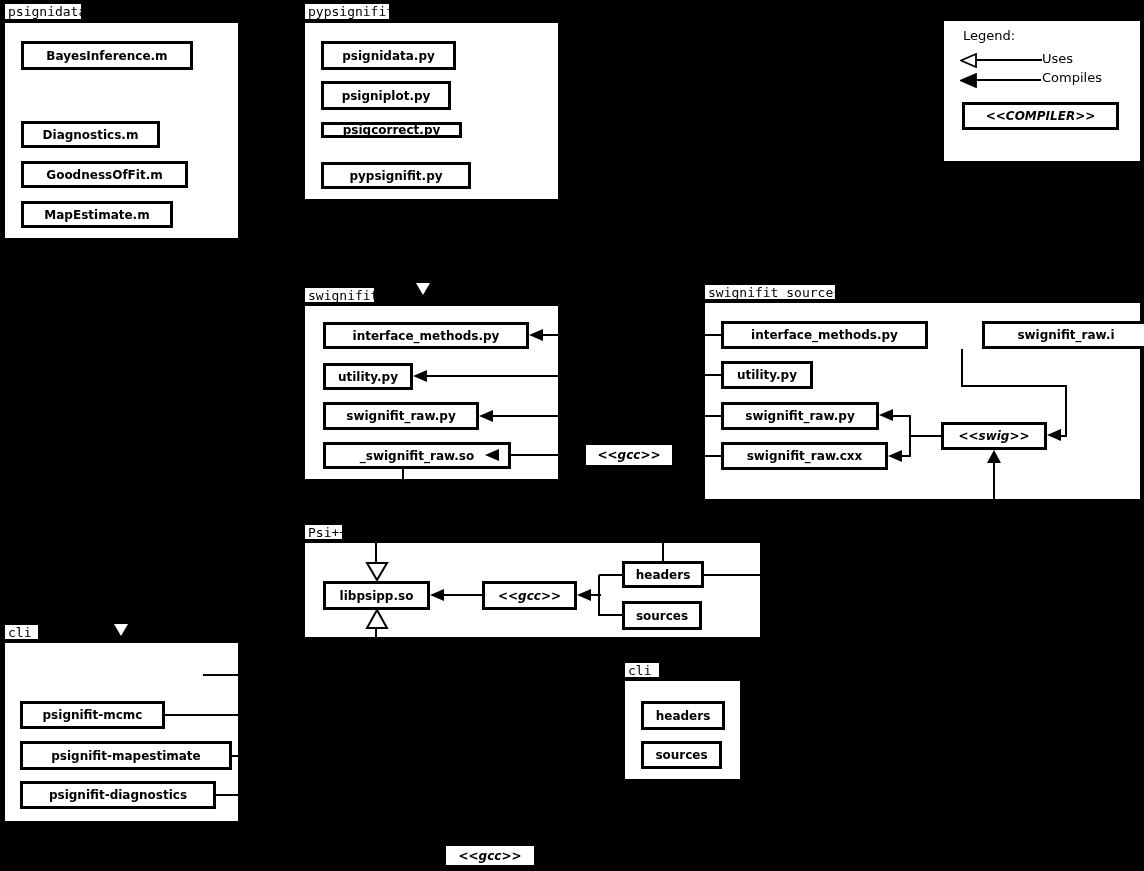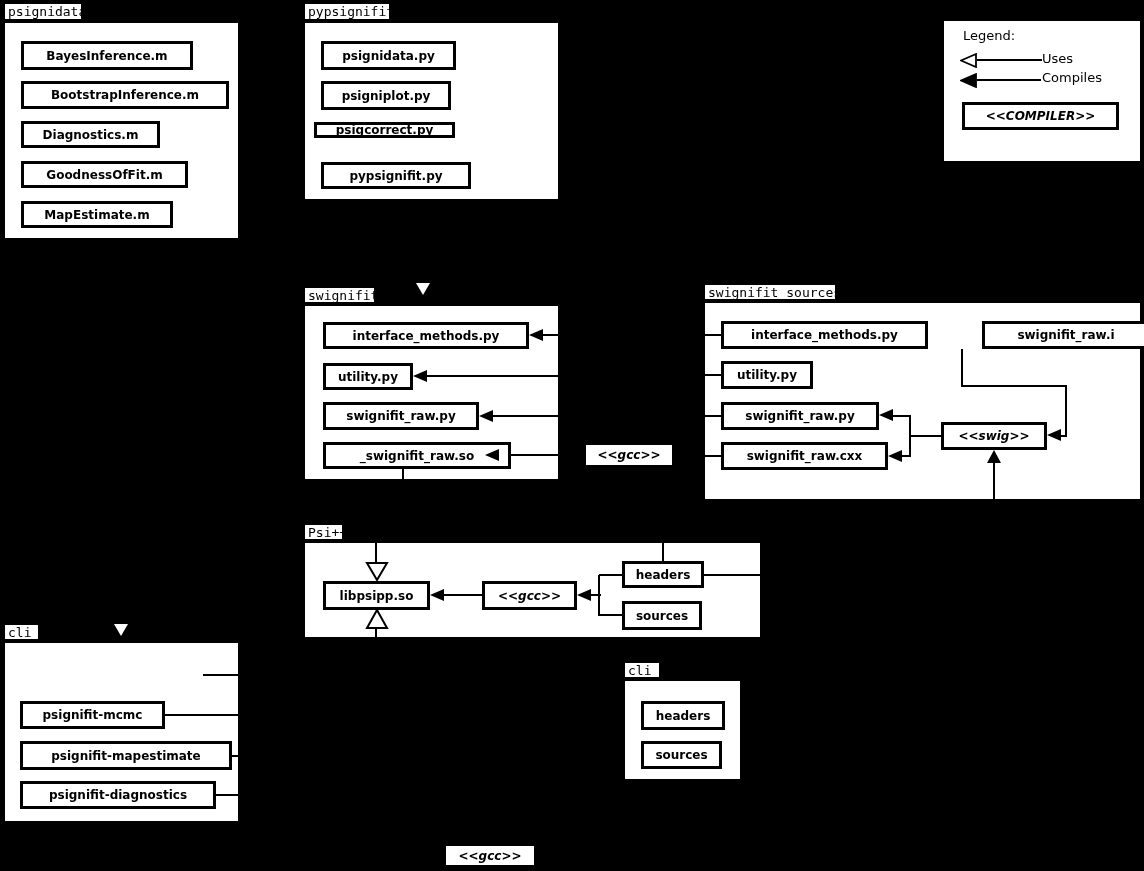--- a/index.html
+++ b/index.html
@@ -100,28 +100,27 @@
   <div class="hline" style="left:599px;top:614px;width:23px"></div>
   <div class="hline" style="left:704px;top:574px;width:56px"></div>
   <div class="vline" style="left:662px;top:543px;height:18px"></div>
 
   <div class="hline" style="left:203px;top:674px;width:35px"></div>
   <div class="hline" style="left:165px;top:714px;width:73px"></div>
   <div class="hline" style="left:232px;top:755px;width:6px"></div>
   <div class="hline" style="left:216px;top:794px;width:22px"></div>
 
   <div class="item" style="left:21px;top:41px;width:172px;height:29px">BayesInference.m</div>
-  <div class="item" style="left:21px;top:81px;width:208px;height:28px">BootstrapInference.m</div>
   <div class="item" style="left:21px;top:121px;width:139px;height:27px">Diagnostics.m</div>
   <div class="item" style="left:21px;top:161px;width:167px;height:27px">GoodnessOfFit.m</div>
   <div class="item" style="left:21px;top:201px;width:152px;height:27px">MapEstimate.m</div>
 
   <div class="item" style="left:321px;top:41px;width:135px;height:29px">psignidata.py</div>
   <div class="item" style="left:321px;top:81px;width:130px;height:29px">psigniplot.py</div>
-  <div class="item" style="left:314px;top:122px;width:141px;height:16px">psigcorrect.py</div>
+  <div class="item" style="left:321px;top:122px;width:141px;height:16px">psigcorrect.py</div>
   <div class="item" style="left:321px;top:162px;width:150px;height:27px">pypsignifit.py</div>
 
   <div class="item" style="left:323px;top:322px;width:206px;height:27px">interface_methods.py</div>
   <div class="item" style="left:323px;top:363px;width:90px;height:27px">utility.py</div>
   <div class="item" style="left:323px;top:402px;width:156px;height:28px">swignifit_raw.py</div>
   <div class="item" style="left:323px;top:442px;width:188px;height:27px">_swignifit_raw.so</div>
 
   <div class="item" style="left:721px;top:321px;width:207px;height:28px">interface_methods.py</div>
   <div class="item" style="left:721px;top:361px;width:92px;height:28px">utility.py</div>
   <div class="item" style="left:721px;top:402px;width:158px;height:28px">swignifit_raw.py</div>

